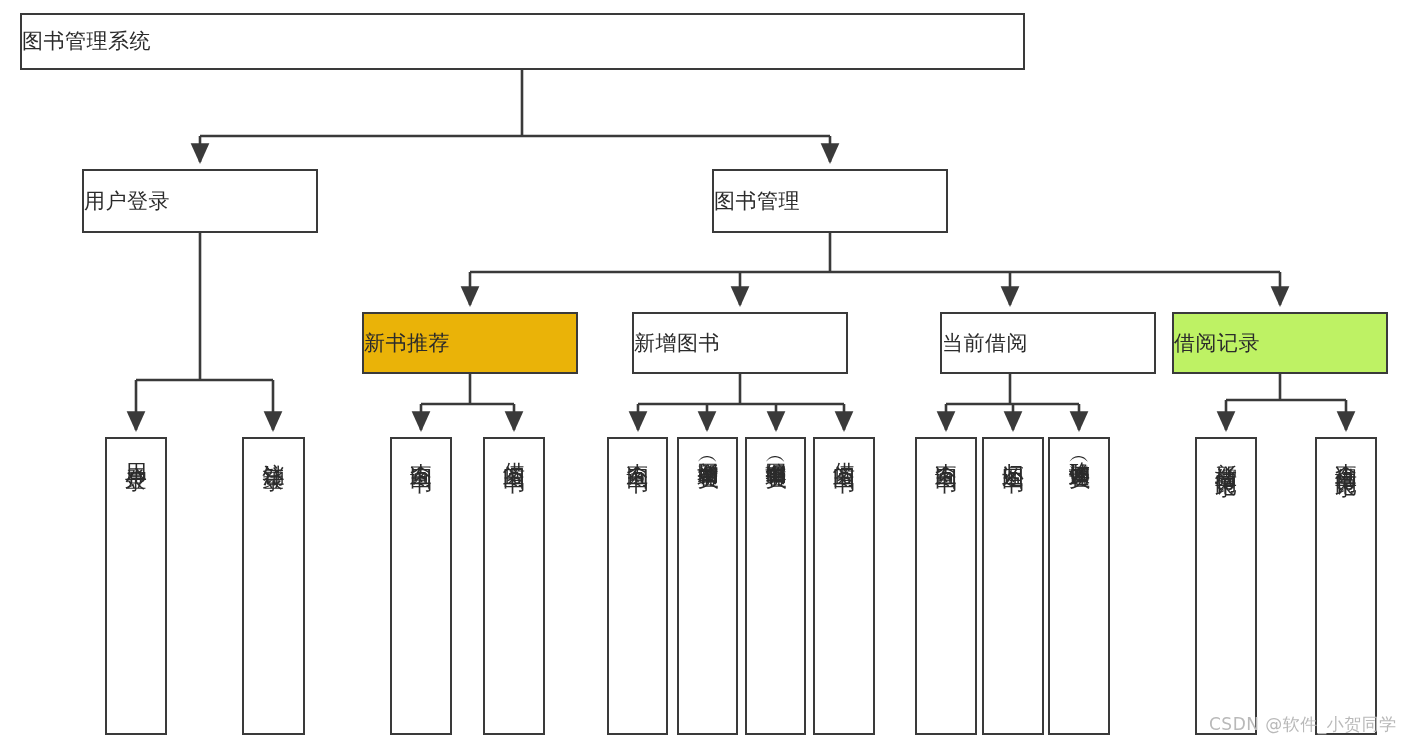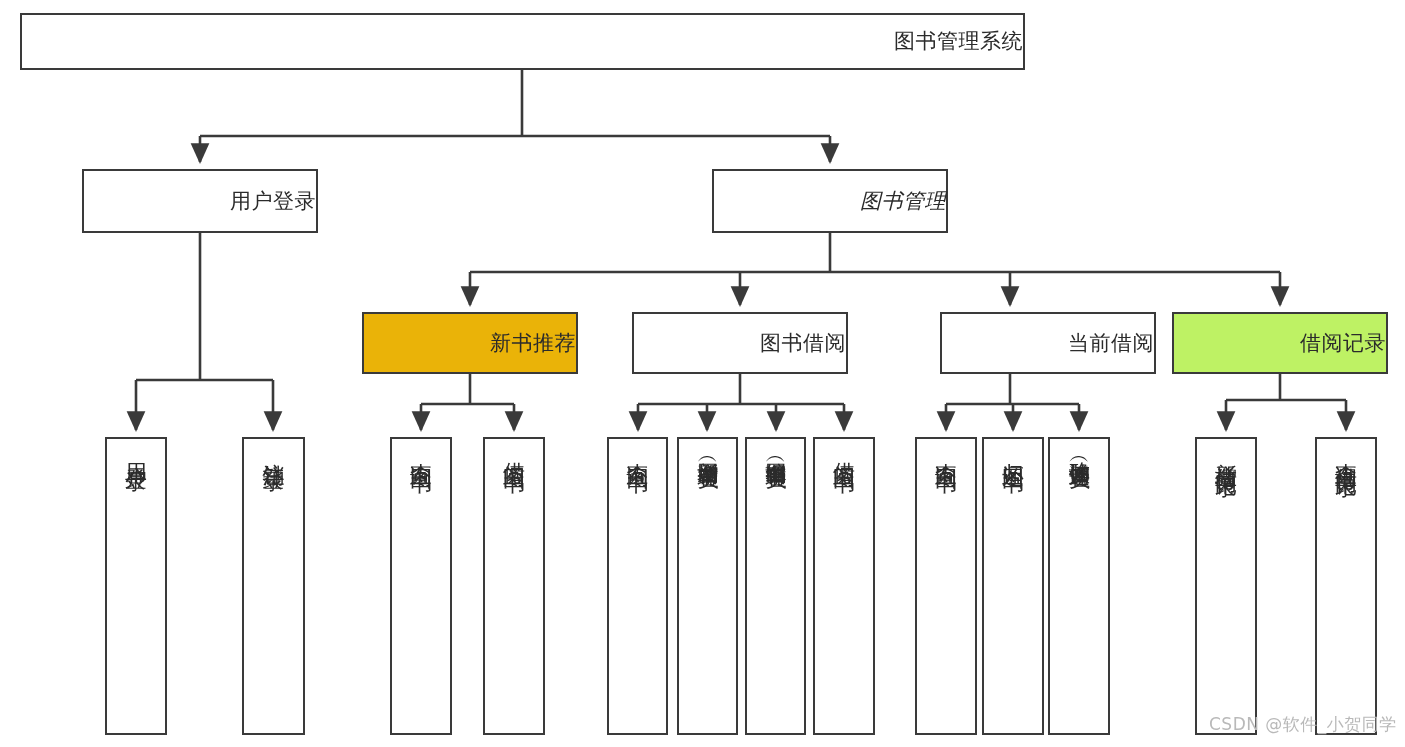--- a/index.html
+++ b/index.html
@@ -25,21 +25,21 @@
     height: 747px;
     pointer-events: none;
   }
   .node {
     position: absolute;
     box-sizing: border-box;
     background: #ffffff;
     border: 2px solid #3a3a3a;
     display: flex;
     align-items: center;
-    justify-content: flex-end;
+    justify-content: flex-start;
     color: #2b2b2b;
   }
   .node .label {
     display: block;
     text-align: center;
     line-height: 1.18;
   }
   .node.horiz .label {
     font-size: 21px;
     letter-spacing: 0.5px;
@@ -125,29 +125,29 @@
     </g>
   </svg>
 
   <div class="node horiz" style="left: 20px; top: 13px; width: 1005px; height: 57px; border-color: rgb(58, 58, 58); background: rgb(255, 255, 255); color: rgb(43, 43, 43);">
     <span class="label">图书管理系统</span>
   </div>
 
   <div class="node horiz" style="left: 82px; top: 169px; width: 236px; height: 64px; border-color: rgb(58, 58, 58); background: rgb(255, 255, 255); color: rgb(43, 43, 43);">
     <span class="label">用户登录</span>
   </div>
-  <div class="node horiz" style="left: 712px; top: 169px; width: 236px; height: 64px; border-color: rgb(58, 58, 58); background: rgb(255, 255, 255); color: rgb(43, 43, 43); font-style: italic;">
+  <div class="node horiz" style="left: 712px; top: 169px; width: 236px; height: 64px; border-color: rgb(58, 58, 58); background: rgb(255, 255, 255); color: rgb(43, 43, 43);">
     <span class="label">图书管理</span>
   </div>
 
   <div class="node horiz" style="left: 362px; top: 312px; width: 216px; height: 62px; border-color: rgb(58, 58, 58); background: #eab308; color: rgb(43, 43, 43);">
     <span class="label">新书推荐</span>
   </div>
   <div class="node horiz" style="left: 632px; top: 312px; width: 216px; height: 62px; border-color: rgb(58, 58, 58); background: rgb(255, 255, 255); color: rgb(43, 43, 43);">
-    <span class="label">图书借阅</span>
+    <span class="label">新增图书</span>
   </div>
   <div class="node horiz" style="left: 940px; top: 312px; width: 216px; height: 62px; border-color: rgb(58, 58, 58); background: rgb(255, 255, 255); color: rgb(43, 43, 43);">
     <span class="label">当前借阅</span>
   </div>
   <div class="node horiz" style="left: 1172px; top: 312px; width: 216px; height: 62px; border-color: rgb(58, 58, 58); background: #bef264; color: rgb(43, 43, 43);">
     <span class="label">借阅记录</span>
   </div>
 
   <div class="node vert" style="left: 105px; top: 437px; width: 62px; height: 298px; border-color: rgb(58, 58, 58); background: rgb(255, 255, 255); color: rgb(43, 43, 43);">
     <span class="label">用户登录</span>

